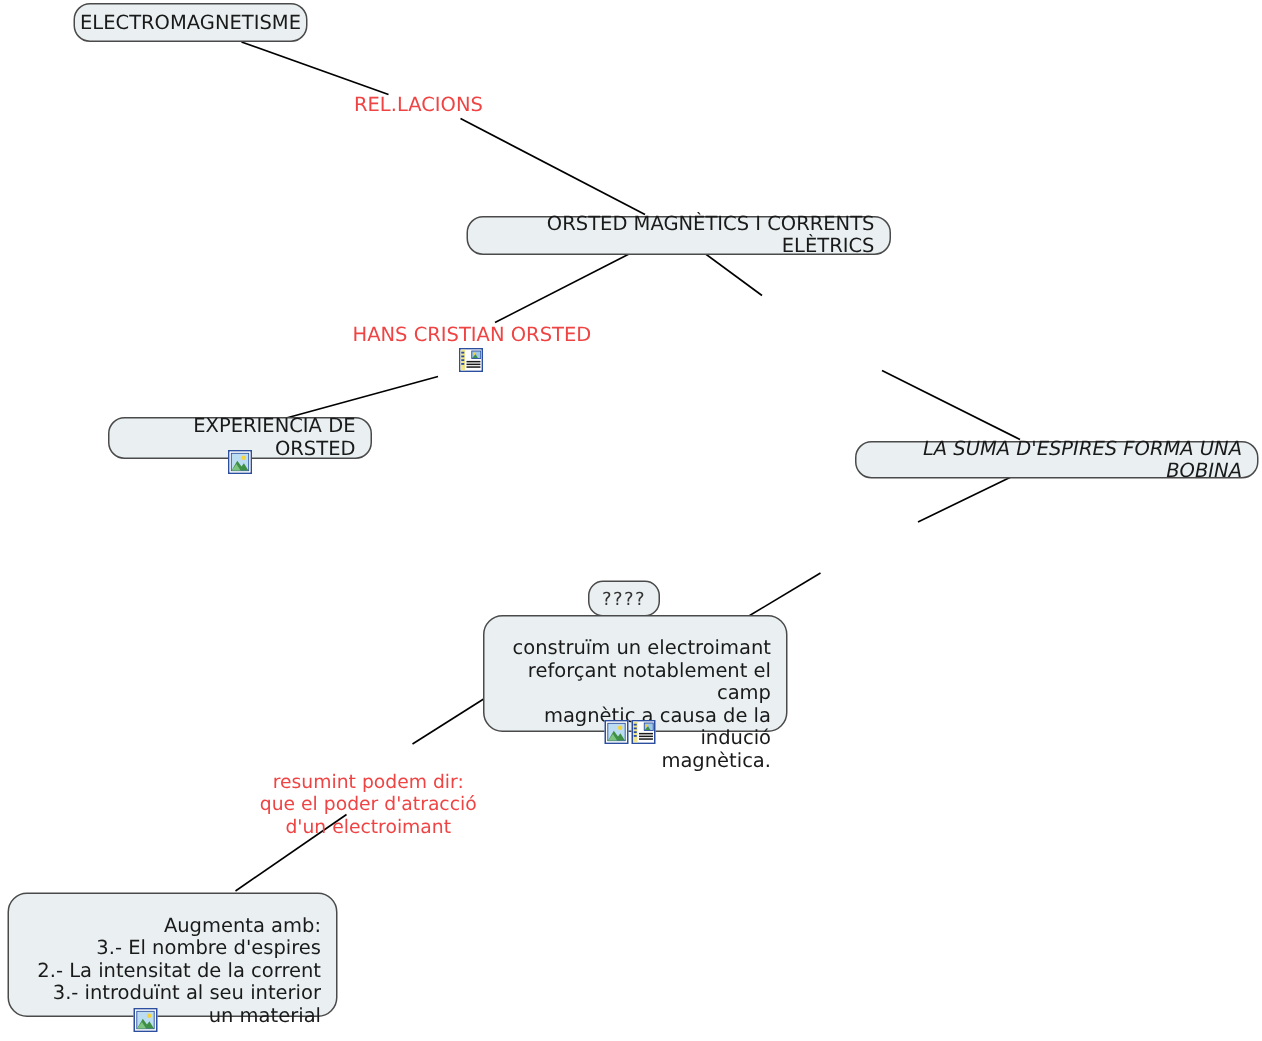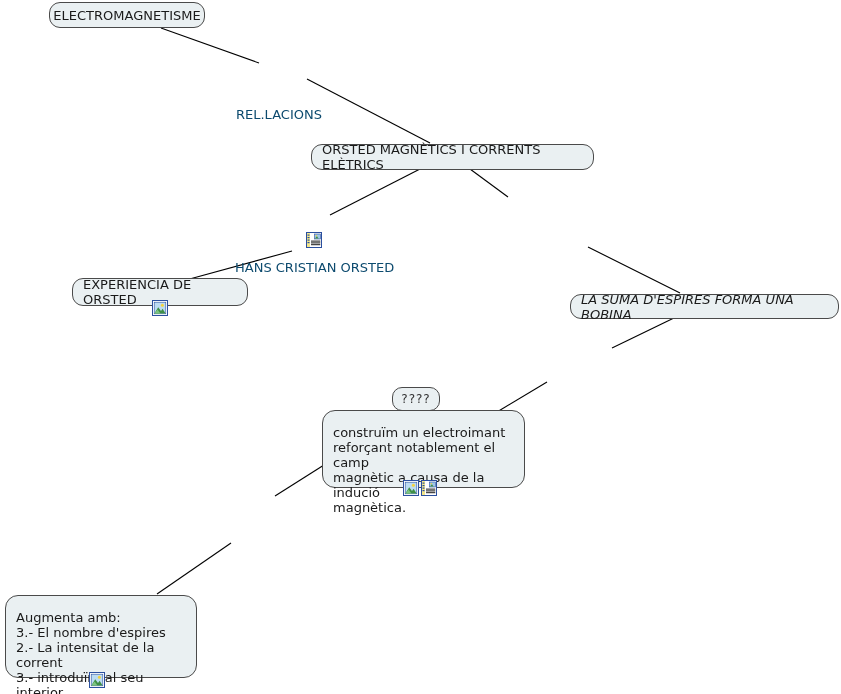--- a/index.html
+++ b/index.html
@@ -31,21 +31,21 @@
   
   .node {
     position: absolute;
     box-sizing: border-box;
     background: #eaf0f2;
     border: 1px solid #4a4a4a;
     border-radius: 11px;
     color: #1a1a1a;
     font-size: 13px;
     line-height: 15px;
-    text-align: left;
+    text-align: right;
     display: flex;
     align-items: center;
     justify-content: center;
     padding: 3px 10px;
     z-index: 5;
   }
   .node.multiline {
     display: block;
     padding: 14px 10px;
   }
@@ -57,25 +57,24 @@
     z-index: 4;
     letter-spacing: 1px;
     color: #333;
   }
 
   
   .link-label {
     position: absolute;
     font-size: 12.5px;
     line-height: 15px;
-    color: #0c4a6e;
+    color: #ef4444;
     text-align: center;
     white-space: pre-line;
     z-index: 6;
-    margin-top: 44px;
   }
   .link-label.titlecase {
     font-size: 13px;
     white-space: nowrap;
   }
 
   
   .icon-row {
     position: absolute;
     display: flex;
@@ -142,40 +141,45 @@
     <span class="node-text">????</span>
   </div>
 
   <div class="node multiline" style="left:322px; top:410px; width:203px; height:78px; border-radius:13px;">
     <span class="node-text">construïm un electroimant
 reforçant notablement el camp
 magnètic a causa de la indució
 magnètica.</span>
   </div>
 
-  <div class="node multiline" style="left:5px; top:595px; width:192px; height:83px; border-radius:13px; text-align:left;">
+  <div class="node multiline" style="left:5px; top:595px; width:220px; height:83px; border-radius:13px; text-align:right;">
     <div>Augmenta amb:</div>
     <div>3.- El nombre d'espires</div>
     <div>2.- La intensitat de la corrent</div>
     <div>3.- introduïnt al seu interior</div>
     <div>
       <span>un material </span>
     </div>
   </div>
 
   <div class="link-label titlecase" style="left:236px; top:63px;">
     <span>REL.LACIONS</span>
   </div>
 
   <div class="link-label titlecase" style="left:235px; top:216px;">
     <span>HANS CRISTIAN ORSTED</span>
   </div>
 
 
 
+  <div class="link-label" style="left:168px; top:498px; width:155px;">
+    <span>resumint podem dir:
+que el poder d'atracció
+d'un electroimant</span>
+  </div>
 
   <div class="icon-row" style="left:306px; top:232px;">
     <span class="res-icon" title="document">
       <svg width="14" height="14" viewBox="0 0 14 14">
         <rect x="0" y="0" width="14" height="14" fill="#ffffff"></rect>
         <rect x="0" y="0" width="3" height="14" fill="#f3e68a"></rect>
         <rect x="0.5" y="1.5" width="2" height="1.2" fill="#2b4f9e"></rect>
         <rect x="0.5" y="4" width="2" height="1.2" fill="#2b4f9e"></rect>
         <rect x="0.5" y="6.5" width="2" height="1.2" fill="#2b4f9e"></rect>
         <rect x="0.5" y="9" width="2" height="1.2" fill="#2b4f9e"></rect>

